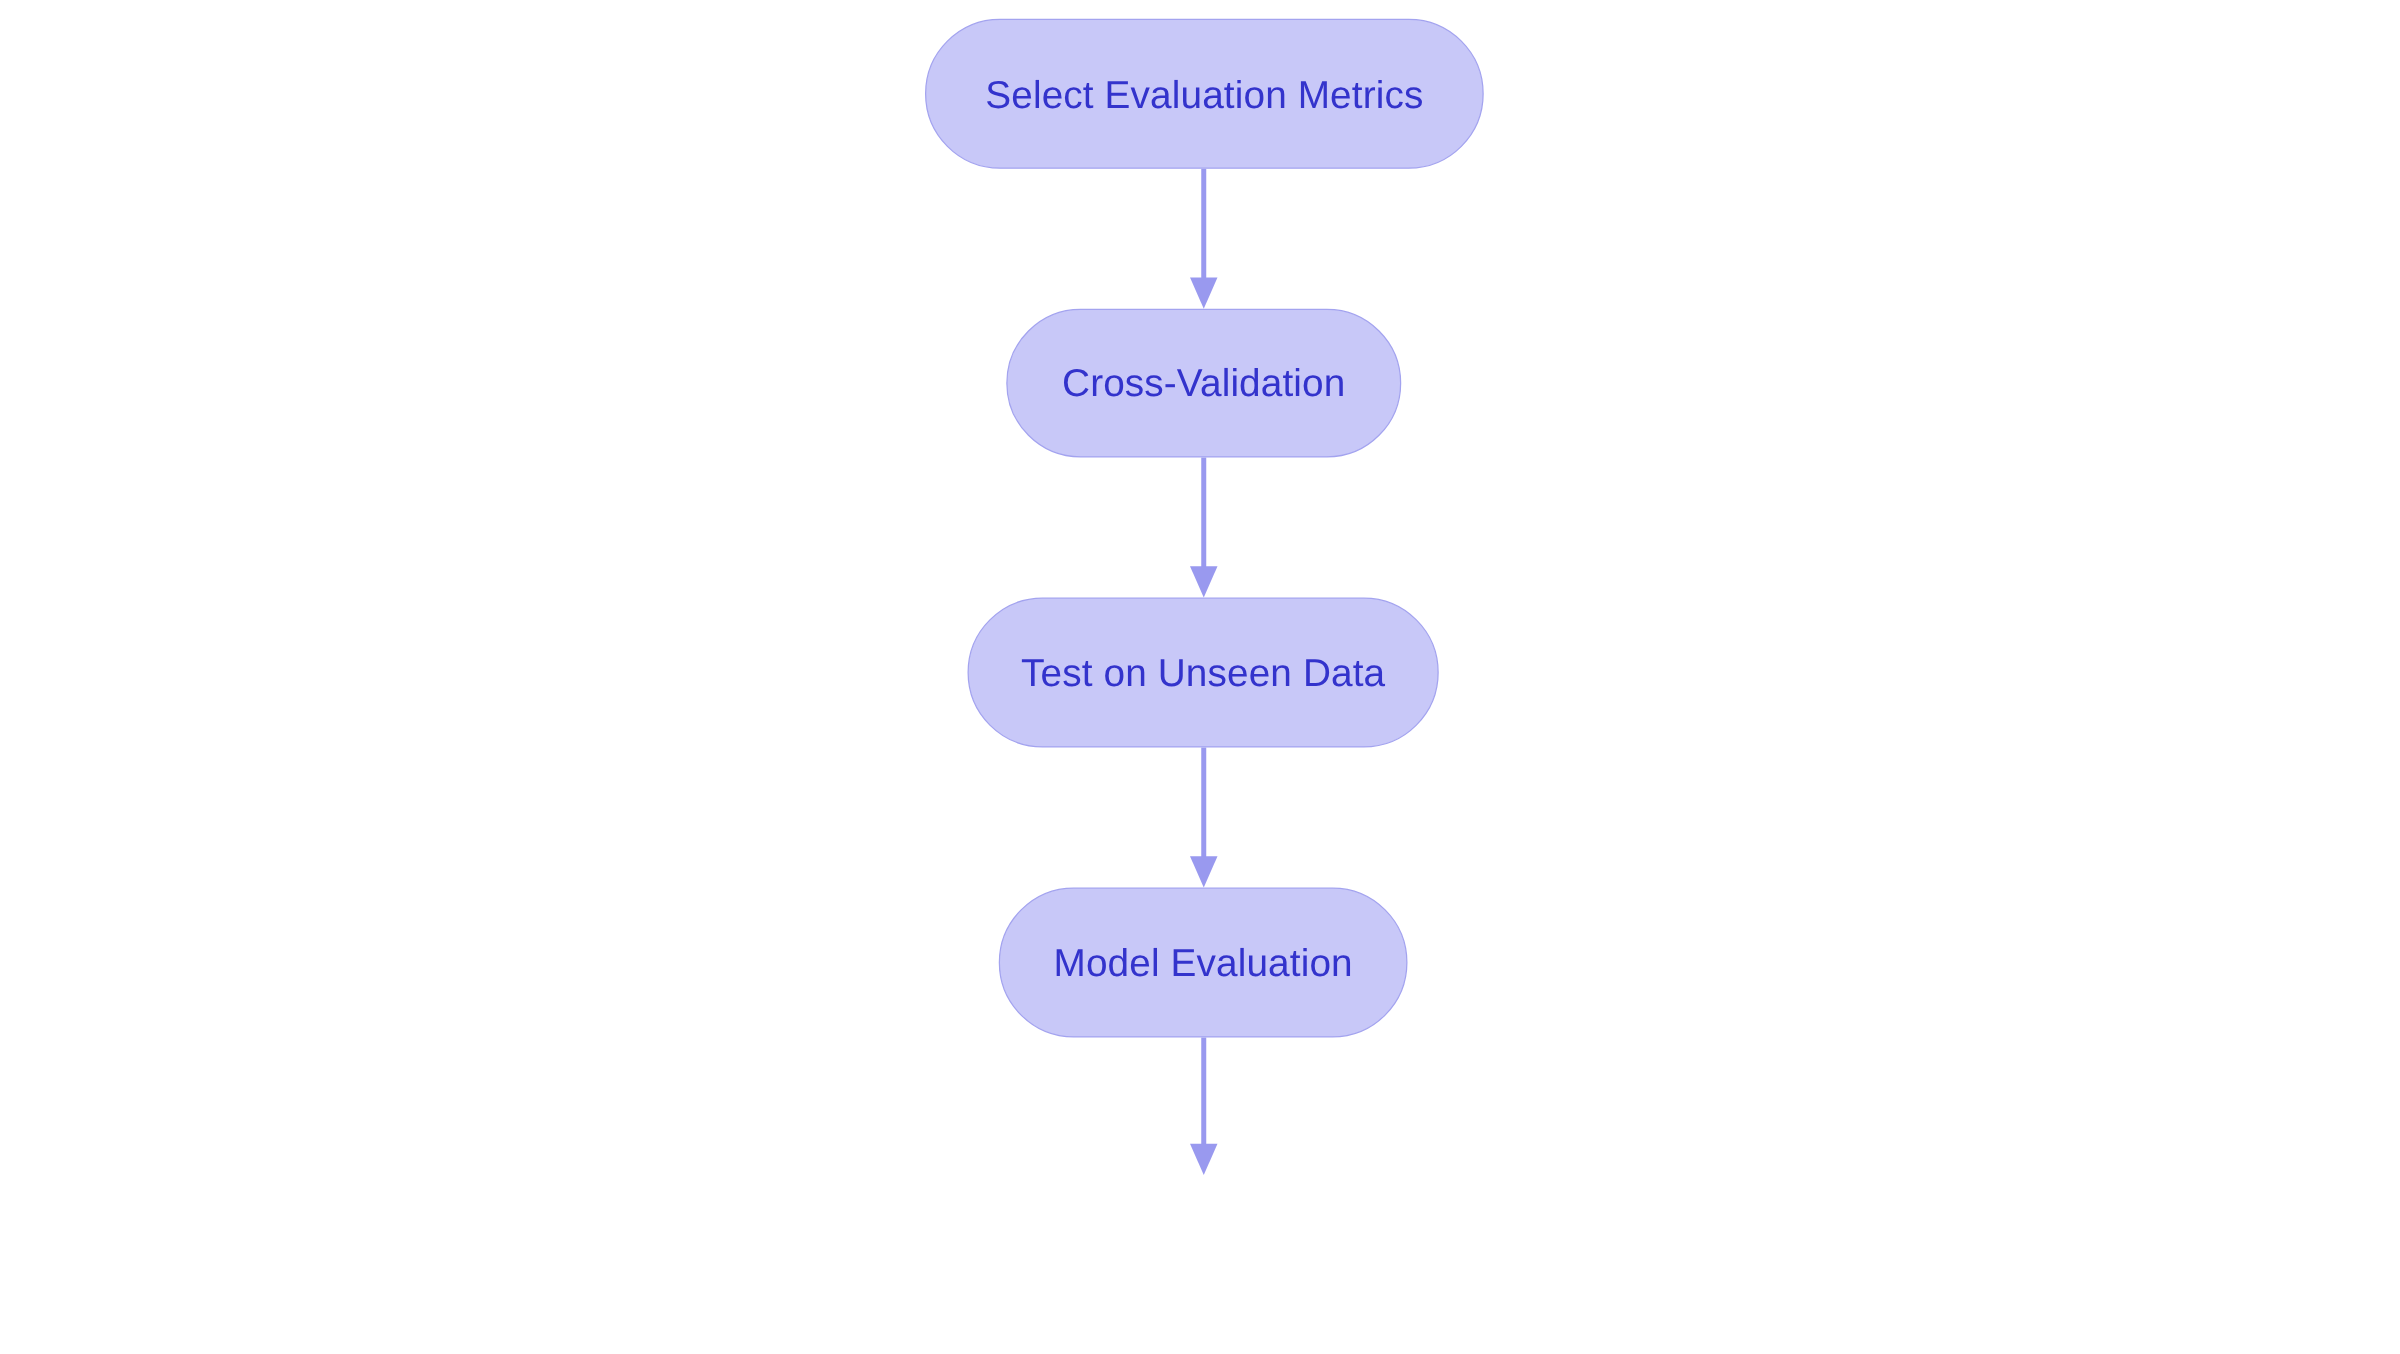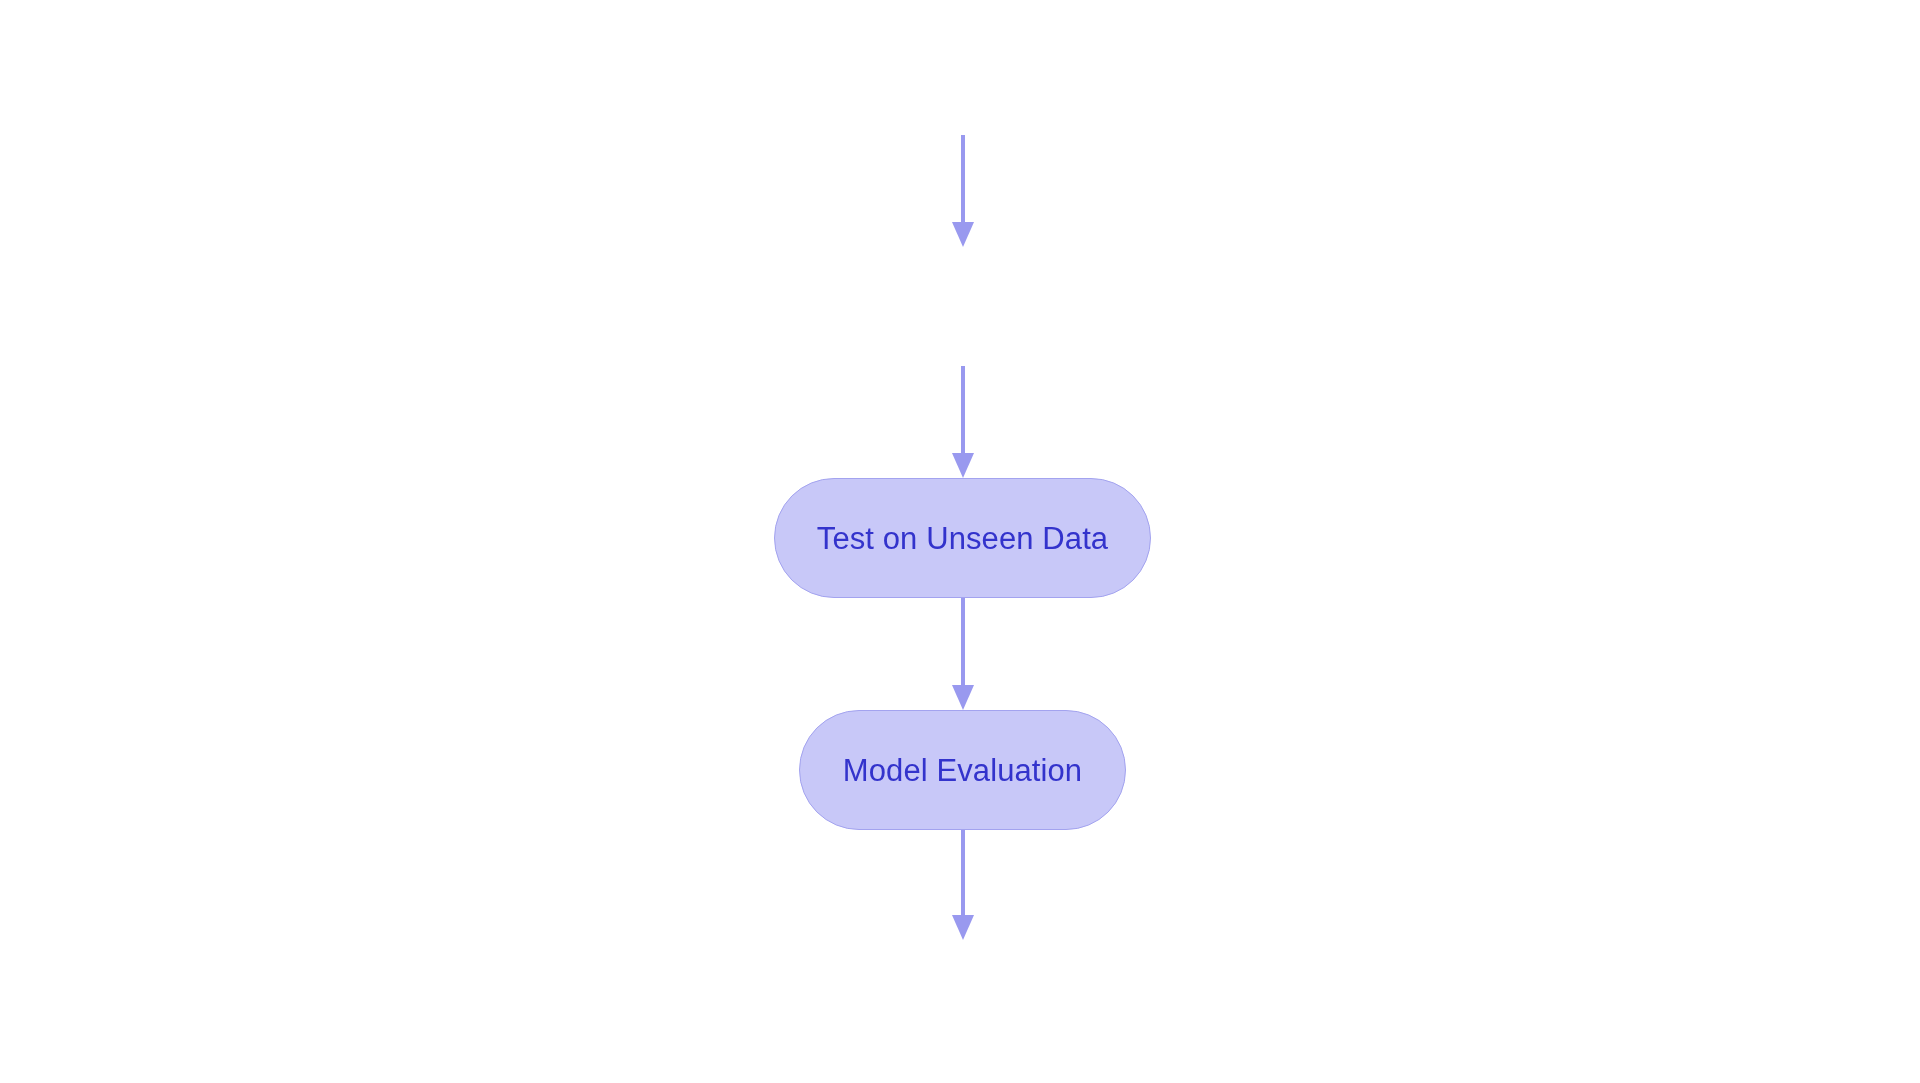--- a/index.html
+++ b/index.html
@@ -78,21 +78,27 @@
   <svg class="flow-edge" style="left:938px; top:598px; width:50px; height:112px;" viewBox="0 0 50 112">
     <line class="flow-edge-line" x1="25" y1="0" x2="25" y2="88"></line>
     <polygon class="flow-edge-head" points="14,87 36,87 25,112"></polygon>
   </svg>
 
   <svg class="flow-edge" style="left:938px; top:830px; width:50px; height:110px;" viewBox="0 0 50 110">
     <line class="flow-edge-line" x1="25" y1="0" x2="25" y2="86"></line>
     <polygon class="flow-edge-head" points="14,85 36,85 25,110"></polygon>
   </svg>
 
+  <div class="flow-node" style="left:740px; top:15px; width:447px; height:120px;">
+    <span class="flow-node-label">Select Evaluation Metrics</span>
+  </div>
 
+  <div class="flow-node" style="left:805px; top:247px; width:316px; height:119px;">
+    <span class="flow-node-label">Cross-Validation</span>
+  </div>
 
   <div class="flow-node" style="left:799px; top:710px; width:327px; height:120px;">
     <span class="flow-node-label">Model Evaluation</span>
   </div>
 
   <div class="flow-node" style="left:774px; top:478px; width:377px; height:120px;">
     <span class="flow-node-label">Test on Unseen Data</span>
   </div>
 
 

